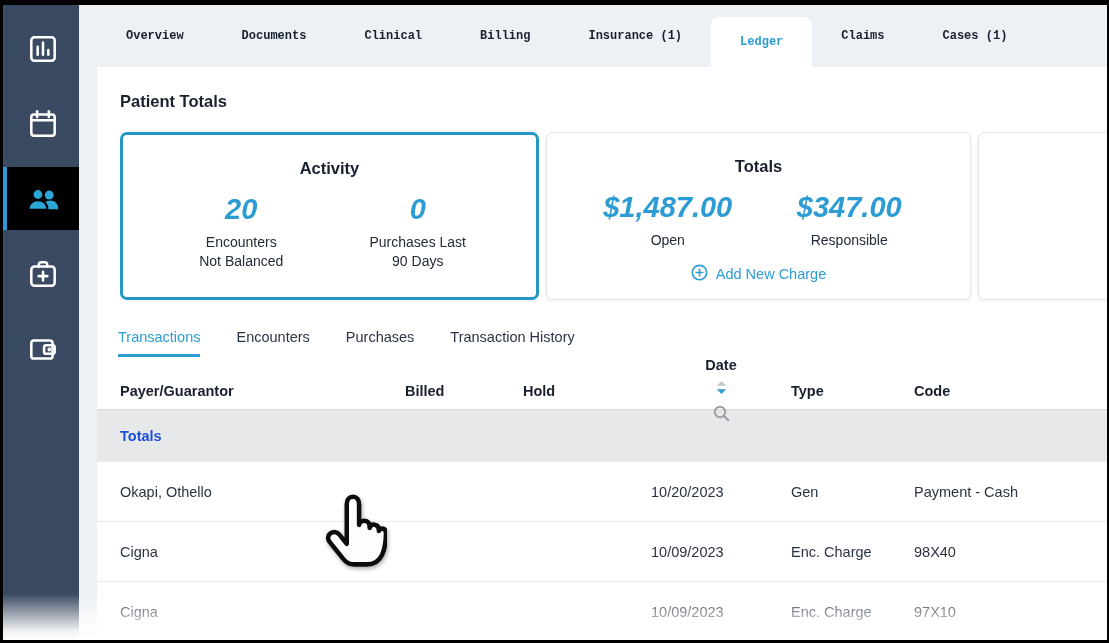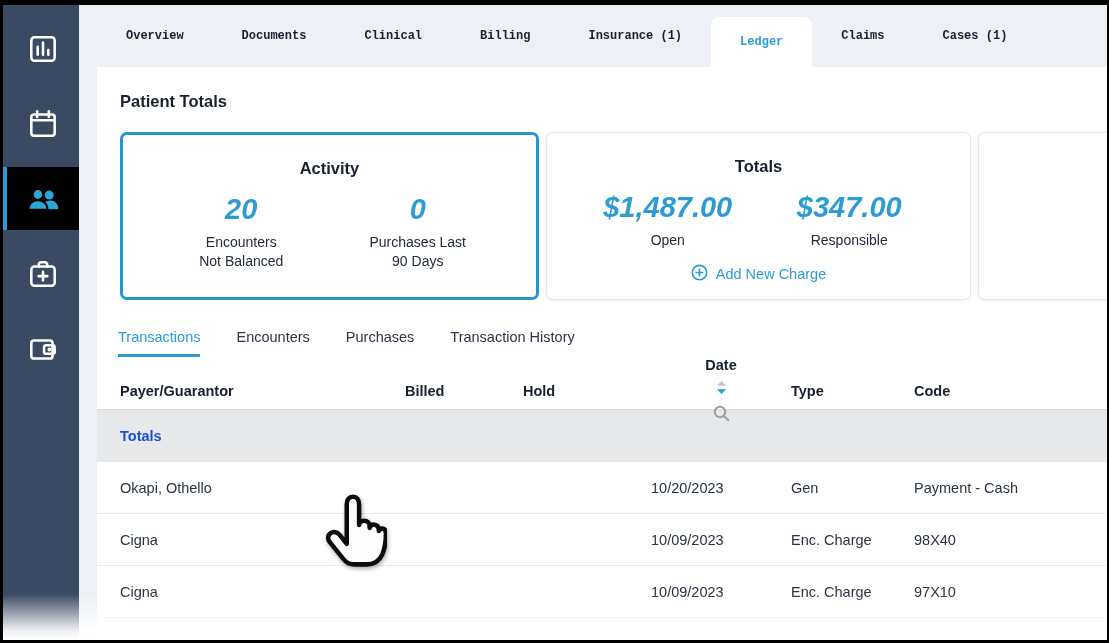--- a/index.html
+++ b/index.html
@@ -198,21 +198,21 @@
     background: #e7e8ea;
     border-top: 1px solid #d8dbde;
     display: flex;
     align-items: center;
     padding-left: 23px;
     font-size: 14.5px;
     font-weight: 700;
     color: #1d4ed8;
   }
   .trow {
-    height: 52px;
+    height: 60px;
     border-bottom: 1px solid #e8eaec;
     font-size: 14.5px;
     color: #2a3342;
     cursor: pointer;
     background: #fff;
   }
 
   
   .cursor {
     position: absolute;

